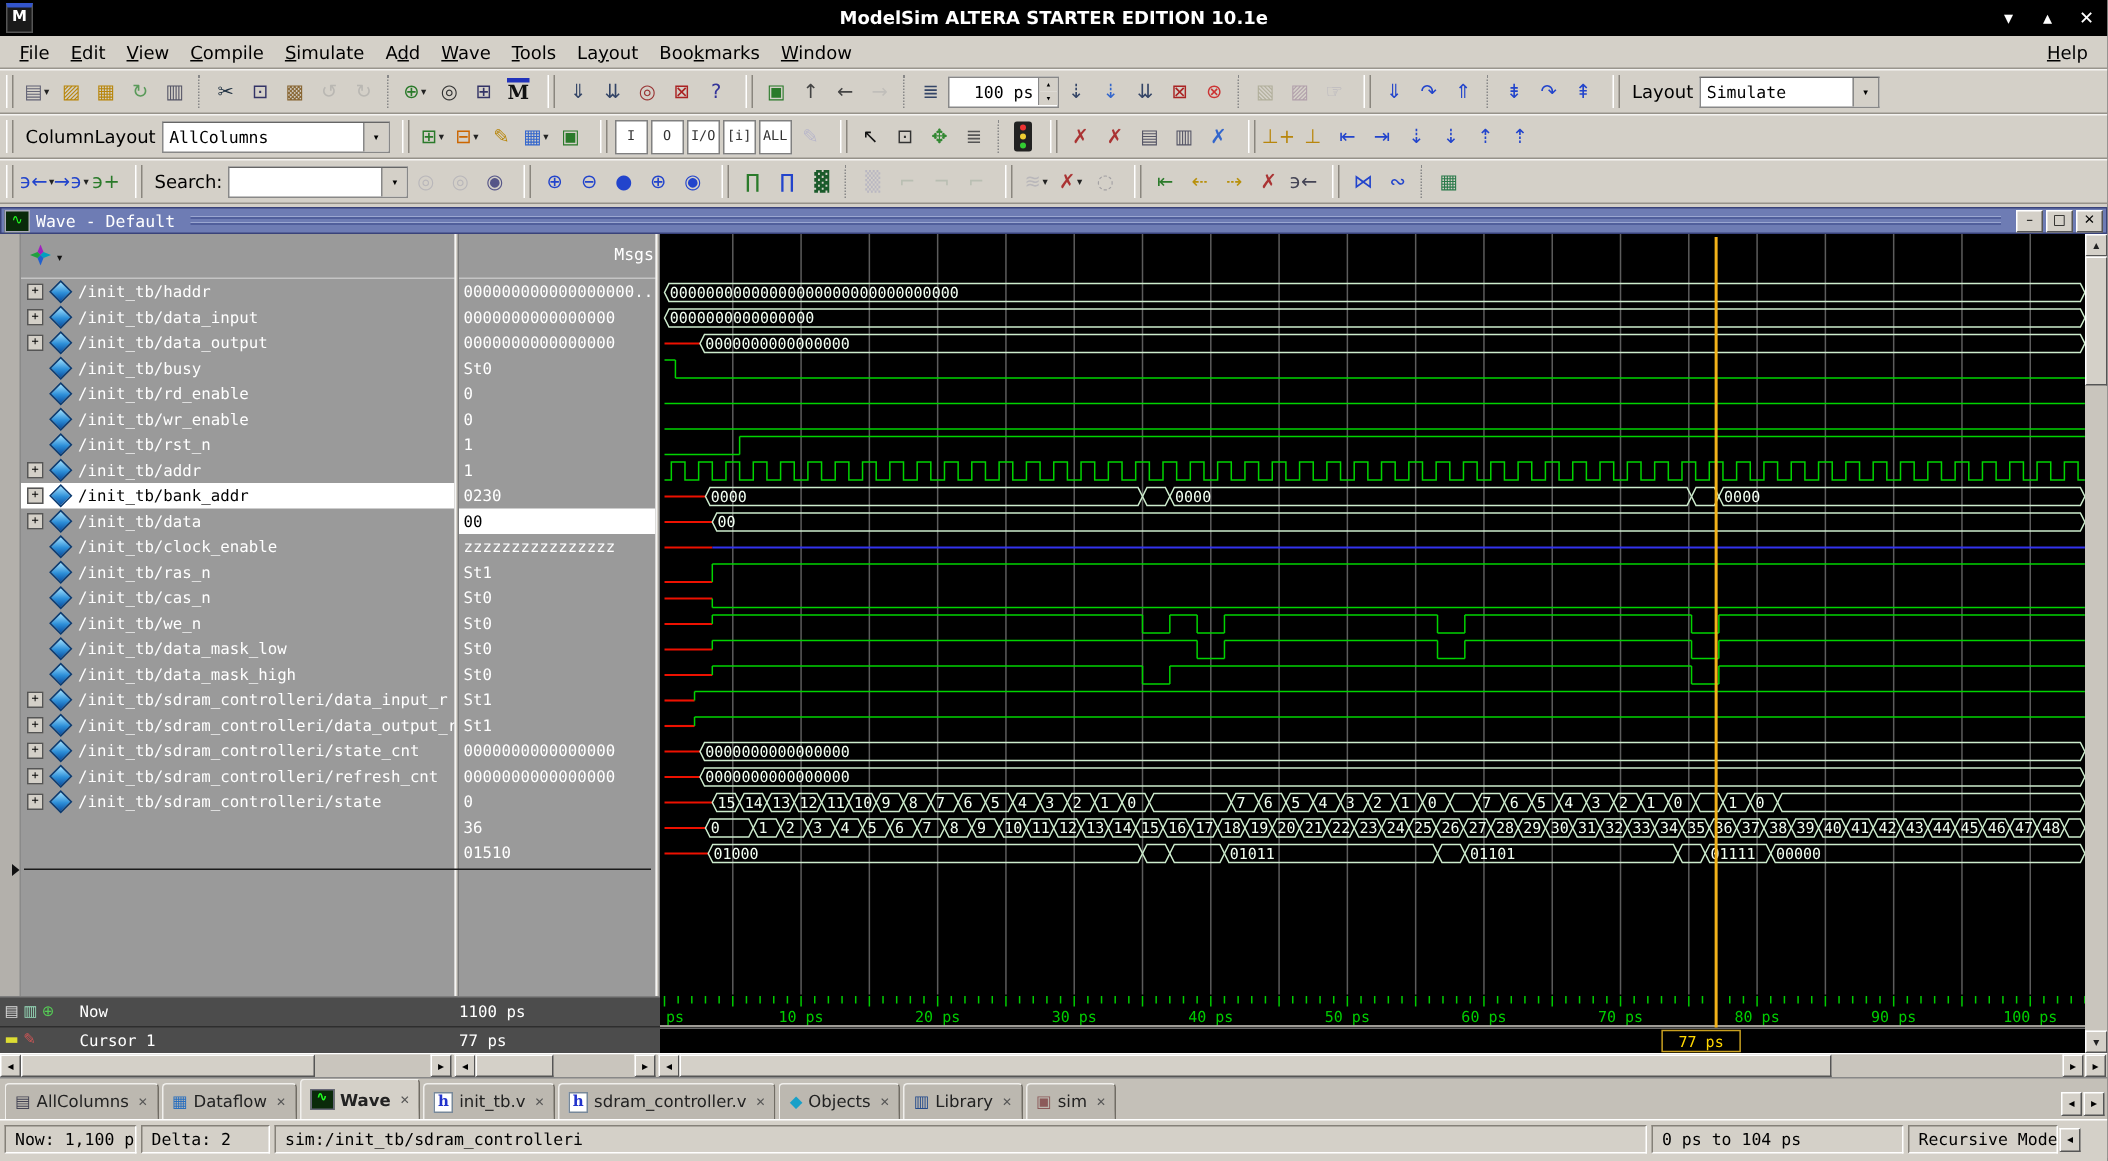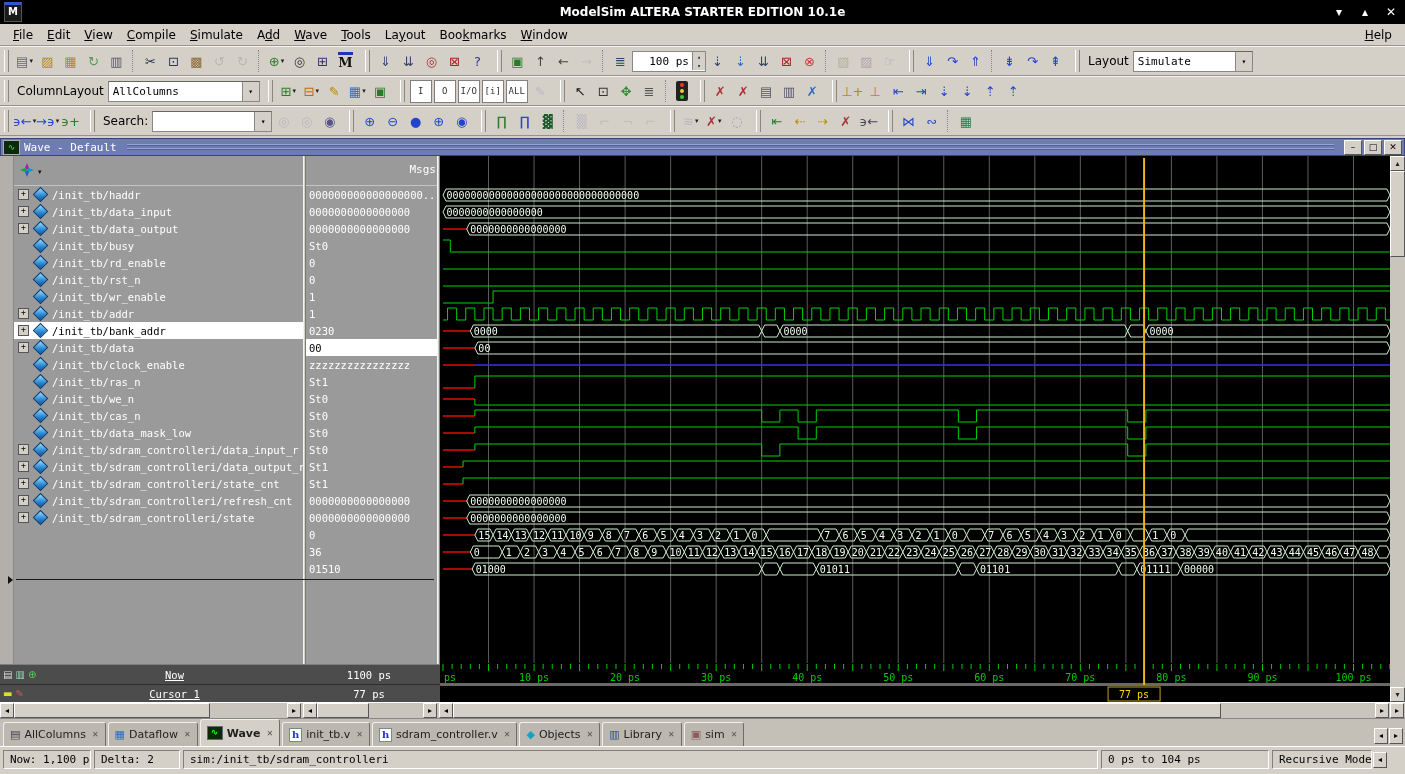--- a/index.html
+++ b/index.html
@@ -77,22 +77,22 @@
   #wavesvg{position:absolute;left:440px;top:0;background:#000;}
   .vscroll{position:absolute;left:1390px;top:0;width:15px;height:546px;background:#c9c5bd;}
   .sbtn{position:absolute;left:0;width:15px;height:15px;background:#d4d0c8;border:1px solid #fff;border-right-color:#555;border-bottom-color:#555;
         box-sizing:border-box;font-size:8px;text-align:center;line-height:13px;color:#222;}
   .vthumb{position:absolute;left:0;top:15px;width:15px;height:86px;background:#d4d0c8;border:1px solid #fff;border-right-color:#555;border-bottom-color:#555;box-sizing:border-box;}
   
   .nowrow{position:absolute;left:0;top:508px;width:440px;height:20px;background:#4c4c4c;border-top:1px solid #7e7e7e;box-sizing:border-box;display:flex;align-items:center;}
   .cursorrow{position:absolute;left:0;top:528px;width:440px;height:18px;background:#4c4c4c;border-top:1px solid #2e2e2e;box-sizing:border-box;display:flex;align-items:center;}
   .frow-icons{display:flex;gap:3px;margin-left:3px;width:50px;}
   .frow-icons span{font-size:10px;line-height:12px;}
-  .frow-label{flex:1;text-align:center;color:#fff;font:10.5px "DejaVu Sans Mono",monospace;padding-right:10px;text-decoration:underline;}
-  .frow-val{width:134px;text-align:center;color:#fff;font:10.5px "DejaVu Sans Mono",monospace;padding-right:8px;box-sizing:border-box;}
+  .frow-label{flex:1;text-align:left;color:#fff;font:10.5px "DejaVu Sans Mono",monospace;padding-right:10px;}
+  .frow-val{width:134px;text-align:left;color:#fff;font:10.5px "DejaVu Sans Mono",monospace;padding-right:8px;box-sizing:border-box;}
   
   .hscrollrow{position:absolute;left:0;top:702px;width:1405px;height:16px;background:#c9c5bd;border-top:1px solid #fff;box-sizing:border-box;}
   .htrack{position:absolute;top:0;height:15px;background:#c9c5bd;}
   .hbtn{position:absolute;top:0;width:14px;height:15px;background:#d4d0c8;border:1px solid #fff;border-right-color:#555;border-bottom-color:#555;
         box-sizing:border-box;font-size:8px;text-align:center;line-height:13px;}
   .hthumb{position:absolute;top:0;height:15px;background:#d4d0c8;border:1px solid #fff;border-right-color:#555;border-bottom-color:#555;box-sizing:border-box;}
   
   .tabbar{position:absolute;left:0;top:718px;width:1405px;height:28px;background:#c4c0b8;border-top:1px solid #888;box-sizing:border-box;display:flex;align-items:flex-end;padding-left:3px;}
   .tab{display:flex;align-items:center;gap:4px;height:23px;padding:0 6px;margin-right:2px;background:#bcb8b0;
        border:1px solid #f0efec;border-right-color:#706c64;border-bottom:none;border-radius:3px 3px 0 0;font-size:11px;color:#222;}
@@ -564,26 +564,26 @@
           <span>/init_tb/busy</span>
         </div>
         <div class="sigrow">
           <div class="plusspace"></div>
           <div class="diamond"></div>
           <span>/init_tb/rd_enable</span>
         </div>
         <div class="sigrow">
           <div class="plusspace"></div>
           <div class="diamond"></div>
+          <span>/init_tb/wr_enable</span>
+        </div>
+        <div class="sigrow">
+          <div class="plusspace"></div>
+          <div class="diamond"></div>
           <span>/init_tb/rst_n</span>
-        </div>
-        <div class="sigrow">
-          <div class="plusspace"></div>
-          <div class="diamond"></div>
-          <span>/init_tb/wr_enable</span>
         </div>
         <div class="sigrow">
           <div class="plusbox">+</div>
           <div class="diamond"></div>
           <span>/init_tb/addr</span>
         </div>
         <div class="sigrow sel">
           <div class="plusbox">+</div>
           <div class="diamond"></div>
           <span>/init_tb/bank_addr</span>
@@ -599,31 +599,36 @@
           <span>/init_tb/clock_enable</span>
         </div>
         <div class="sigrow">
           <div class="plusspace"></div>
           <div class="diamond"></div>
           <span>/init_tb/ras_n</span>
         </div>
         <div class="sigrow">
           <div class="plusspace"></div>
           <div class="diamond"></div>
+          <span>/init_tb/cas_n</span>
+        </div>
+        <div class="sigrow">
+          <div class="plusspace"></div>
+          <div class="diamond"></div>
           <span>/init_tb/we_n</span>
         </div>
         <div class="sigrow">
           <div class="plusspace"></div>
           <div class="diamond"></div>
-          <span>/init_tb/cas_n</span>
+          <span>/init_tb/data_mask_low</span>
         </div>
         <div class="sigrow">
           <div class="plusspace"></div>
           <div class="diamond"></div>
-          <span>/init_tb/data_mask_low</span>
+          <span>/init_tb/data_mask_high</span>
         </div>
         <div class="sigrow">
           <div class="plusbox">+</div>
           <div class="diamond"></div>
           <span>/init_tb/sdram_controlleri/data_input_r</span>
         </div>
         <div class="sigrow">
           <div class="plusbox">+</div>
           <div class="diamond"></div>
           <span>/init_tb/sdram_controlleri/data_output_r</span>

